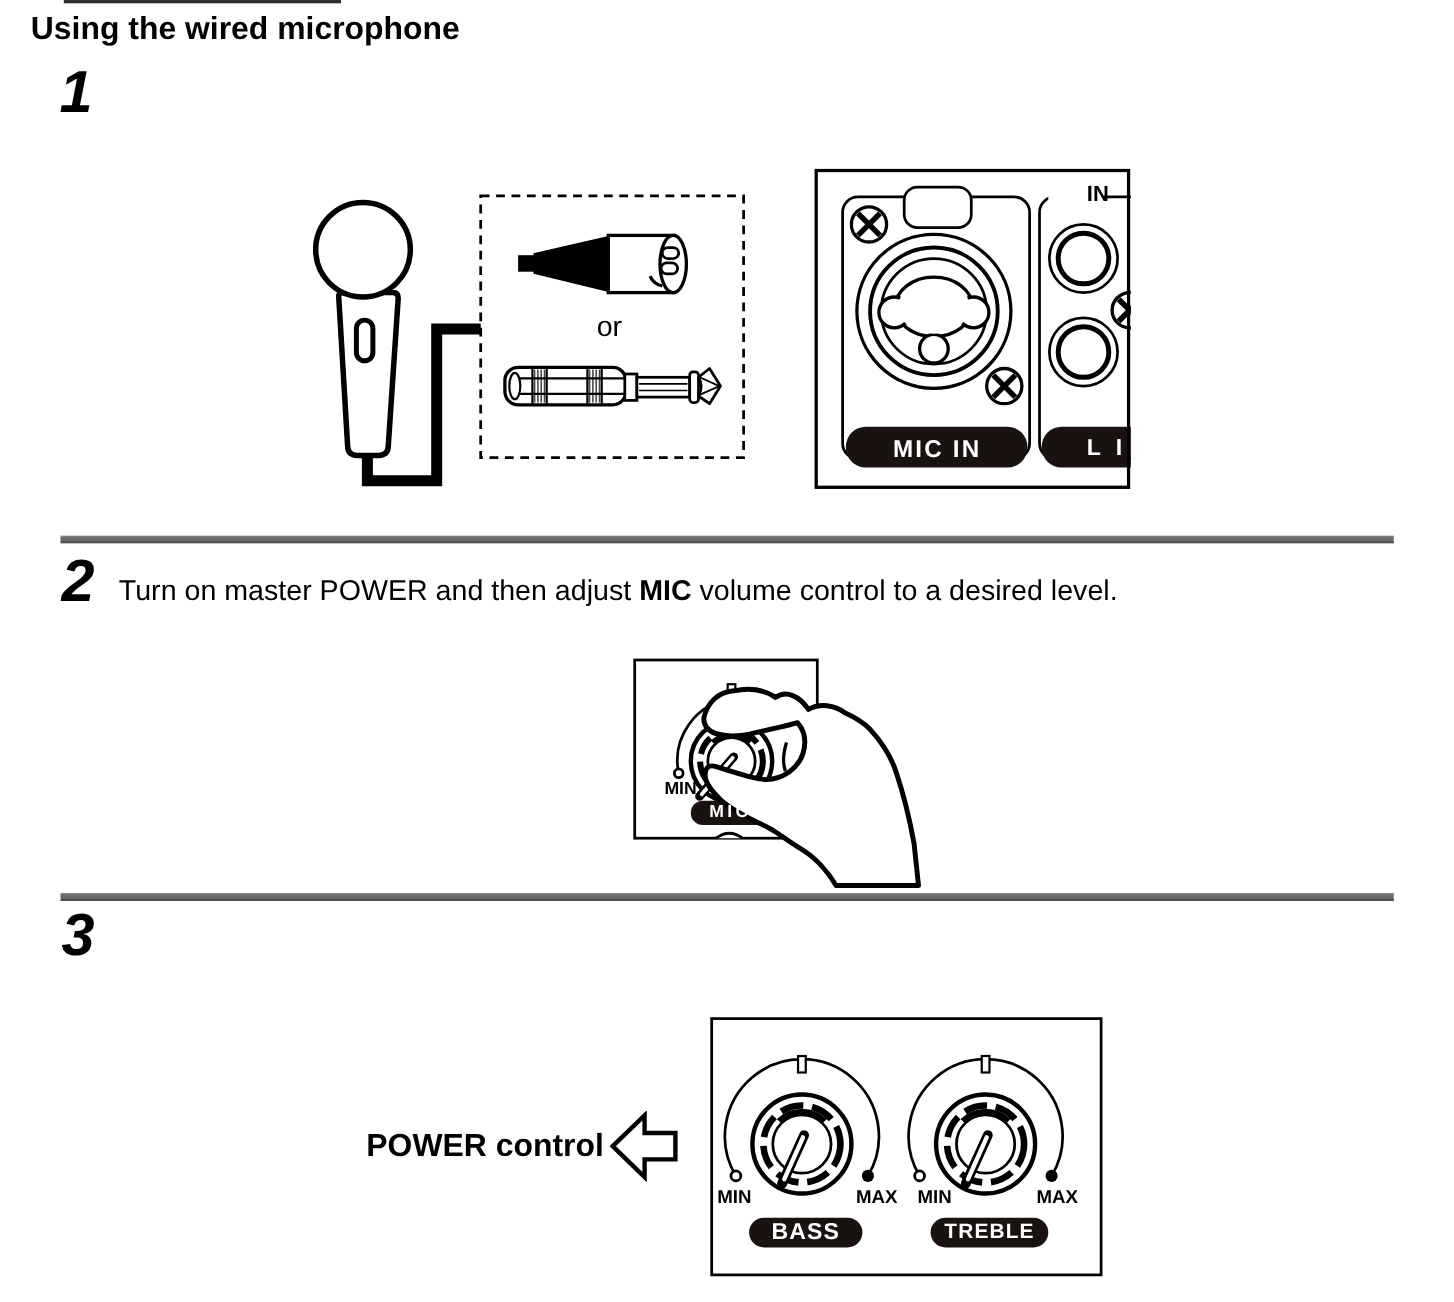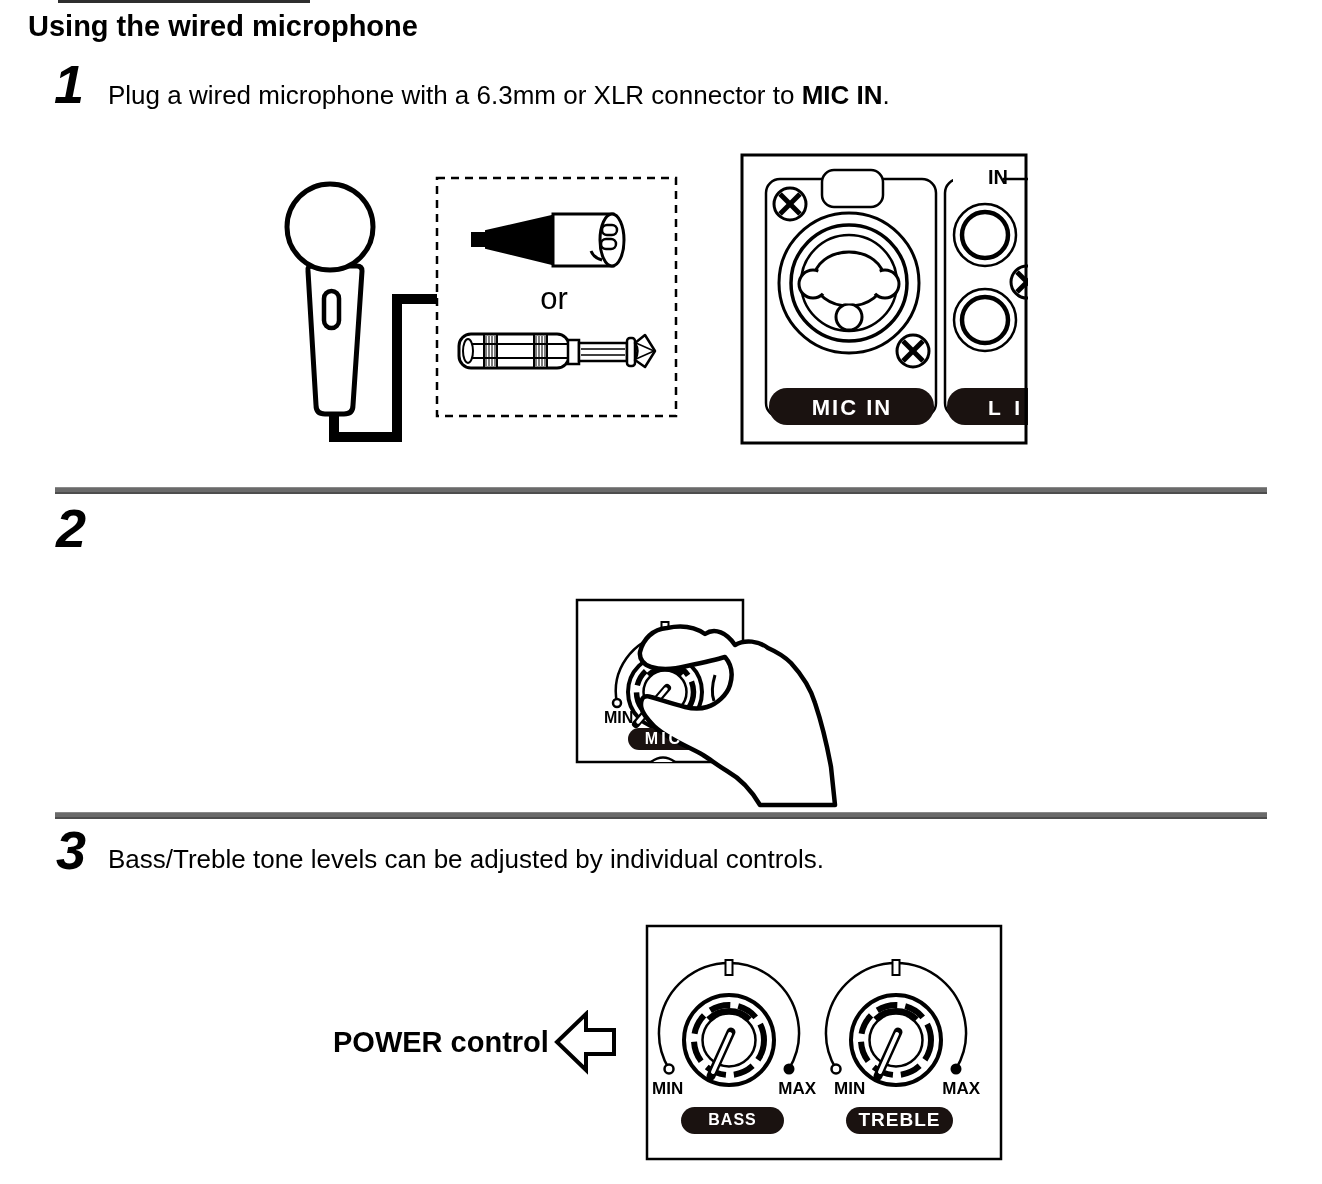--- a/index.html
+++ b/index.html
@@ -3,39 +3,38 @@
 <meta charset="utf-8">
 <style>
   html,body{margin:0;padding:0;background:#fff;}
   #page{position:relative;width:1322px;height:1184px;background:#ffffff;
         font-family:"Liberation Sans", sans-serif;color:#000;overflow:hidden;}
   .abs{position:absolute;}
   .title{font-size:29px;font-weight:bold;margin:0;}
   .stepnum{font-size:54px;font-weight:bold;font-style:italic;line-height:1;letter-spacing:-2px;}
   .steptext{font-size:26px;line-height:1.2;white-space:nowrap;}
   .divider{height:7px;background:#6a6a6a;box-shadow:inset 0 -2px 0 #4d4d4d, inset 0 1px 0 #8a8a8a;}
-  .or-label{font-size:31px;text-align:center;}
+  .or-label{font-size:26px;text-align:center;}
   .panel-label{font-size:20px;font-weight:bold;text-align:right;}
   .pill-text{color:#fff;font-weight:bold;text-align:center;}
   .minmax{font-size:17px;font-weight:bold;}
   .caption{font-size:29px;font-weight:bold;white-space:nowrap;}
   .artifact{background:#2e2e2e;}
   svg{display:block;}
 </style>
 </head>
 <body>
 
 <div id="page">
 
   <div class="abs artifact" style="left:58px;top:0;width:252px;height:3px;"></div>
 
   <h1 class="abs title" style="left:28px;top:10px;">Using the wired microphone</h1>
 
   <div class="abs stepnum" style="left:54px;top:57px;">1</div>
-  <div class="abs steptext" style="left:108px;top:80px;"><span>Plug a wired microphone with a 6.3mm or XLR connector to </span><b>MIC IN</b><span>.</span></div>
 
   <svg class="abs" style="left:250px;top:145px;" width="460" height="330" viewBox="0 0 460 330">
 
     <polyline points="84,262 84,292 147,292 147,154 189,154" fill="none" stroke="#000" stroke-width="10"></polyline>
 
     <g>
       <path d="M58,126 Q57,121 62,121 L107,121 Q112,121 112,126 L103,260 Q103,269 94,269 L75,269 Q66,269 66,260 Z" fill="#fff" stroke="#000" stroke-width="5" stroke-linejoin="round"></path>
       <circle cx="80" cy="82" r="43" fill="#fff" stroke="#000" stroke-width="5"></circle>
       <rect x="74" y="146" width="15" height="37" rx="7.5" fill="#fff" stroke="#000" stroke-width="4.5"></rect>
     </g>
@@ -137,20 +136,21 @@
 
     <rect x="2" y="2" width="284" height="288" fill="none" stroke="#000" stroke-width="3"></rect>
   </svg>
   <div class="abs panel-label" style="left:958px;top:166px;width:50px;">IN</div>
   <div class="abs pill-text" style="left:770px;top:392px;width:164px;height:34px;line-height:32px;font-size:22px;letter-spacing:2px;">MIC IN</div>
   <div class="abs pill-text" style="left:948px;top:392px;width:78px;height:34px;line-height:32px;font-size:21px;letter-spacing:4px;padding-left:19px;">L I</div>
 
   <div class="abs divider" style="left:55px;top:487px;width:1212px;"></div>
 
   <div class="abs stepnum" style="left:56px;top:501px;">2</div>
+  <div class="abs steptext" style="left:108px;top:521px;"><span>Turn on master POWER and then adjust </span><b>MIC</b><span> volume control to a desired level.</span></div>
 
   <svg class="abs" style="left:565px;top:595px;" width="285" height="215" viewBox="0 0 285 215">
     <rect x="12" y="5" width="166" height="162" fill="#fff" stroke="#000" stroke-width="2.5"></rect>
     <path d="M86,167 Q98,158 110,167" fill="#fff" stroke="#000" stroke-width="2.5"></path>
     <path d="M100,40 A57,57 0 0 0 52,108" fill="none" stroke="#000" stroke-width="2.5"></path>
     <circle cx="52" cy="108" r="4" fill="#fff" stroke="#000" stroke-width="2.5"></circle>
     <rect x="96.5" y="27" width="7" height="15" fill="#fff" stroke="#000" stroke-width="2"></rect>
     <g>
       <circle cx="100" cy="97" r="37" fill="#fff" stroke="#000" stroke-width="4"></circle>
       <circle cx="100" cy="97" r="28.5" fill="#fff" stroke="#000" stroke-width="5.5" stroke-dasharray="17 7"></circle>
@@ -170,21 +170,20 @@
                C110,74 96,75 86,72 C79,70 74,64 75,57 Z" fill="#fff" stroke="#000" stroke-width="4.5" stroke-linejoin="round"></path>
       <path d="M150,80 C147,90 146,98 149,106" fill="none" stroke="#000" stroke-width="3"></path>
     </g>
   </svg>
   <div class="abs minmax" style="left:604px;top:709px;width:36px;font-size:16px;">MIN</div>
   <div class="abs pill-text" style="left:629px;top:730px;width:70px;height:18px;line-height:18px;font-size:16px;letter-spacing:3px;">MIC</div>
 
   <div class="abs divider" style="left:55px;top:812px;width:1212px;"></div>
 
   <div class="abs stepnum" style="left:56px;top:823px;">3</div>
-  <div class="abs steptext" style="left:108px;top:844px;"><span>Bass/Treble tone levels can be adjusted by individual controls.</span><b></b><span></span></div>
 
   <div class="abs caption" style="left:333px;top:1026px;">POWER control</div>
   <svg class="abs" style="left:552px;top:1010px;" width="66" height="66" viewBox="0 0 66 66">
     <polygon points="5,32 34,4 34,20 62,20 62,44 34,44 34,60" fill="#fff" stroke="#000" stroke-width="4" stroke-linejoin="miter"></polygon>
   </svg>
 
   <svg class="abs" style="left:645px;top:923px;" width="360" height="240" viewBox="0 0 360 240">
     <rect x="2" y="3" width="354" height="233" fill="#fff" stroke="#000" stroke-width="2.5"></rect>
 
     <g>
@@ -212,16 +211,16 @@
       <path d="M230,96 A30,30 0 0 1 272,96" fill="none" stroke="#000" stroke-width="5"></path>
       <line x1="253" y1="109" x2="233" y2="153" stroke="#000" stroke-width="9" stroke-linecap="round"></line>
       <line x1="252" y1="111" x2="235" y2="149" stroke="#fff" stroke-width="4" stroke-linecap="round"></line>
     </g>
     <rect x="201" y="184" width="107" height="27" rx="13.5" fill="#1a1210"></rect>
   </svg>
   <div class="abs minmax" style="left:652px;top:1079px;width:40px;">MIN</div>
   <div class="abs minmax" style="left:770px;top:1079px;width:46px;text-align:right;">MAX</div>
   <div class="abs minmax" style="left:834px;top:1079px;width:40px;">MIN</div>
   <div class="abs minmax" style="left:934px;top:1079px;width:46px;text-align:right;">MAX</div>
-  <div class="abs pill-text" style="left:681px;top:1107px;width:103px;height:27px;line-height:26px;font-size:16px;letter-spacing:1px;">BASS</div>
+  <div class="abs pill-text" style="left:681px;top:1107px;width:103px;height:27px;line-height:26px;font-size:21px;letter-spacing:1px;">BASS</div>
   <div class="abs pill-text" style="left:846px;top:1107px;width:107px;height:27px;line-height:26px;font-size:19px;letter-spacing:1px;">TREBLE</div>
 
 </div>
 
 </body></html>

